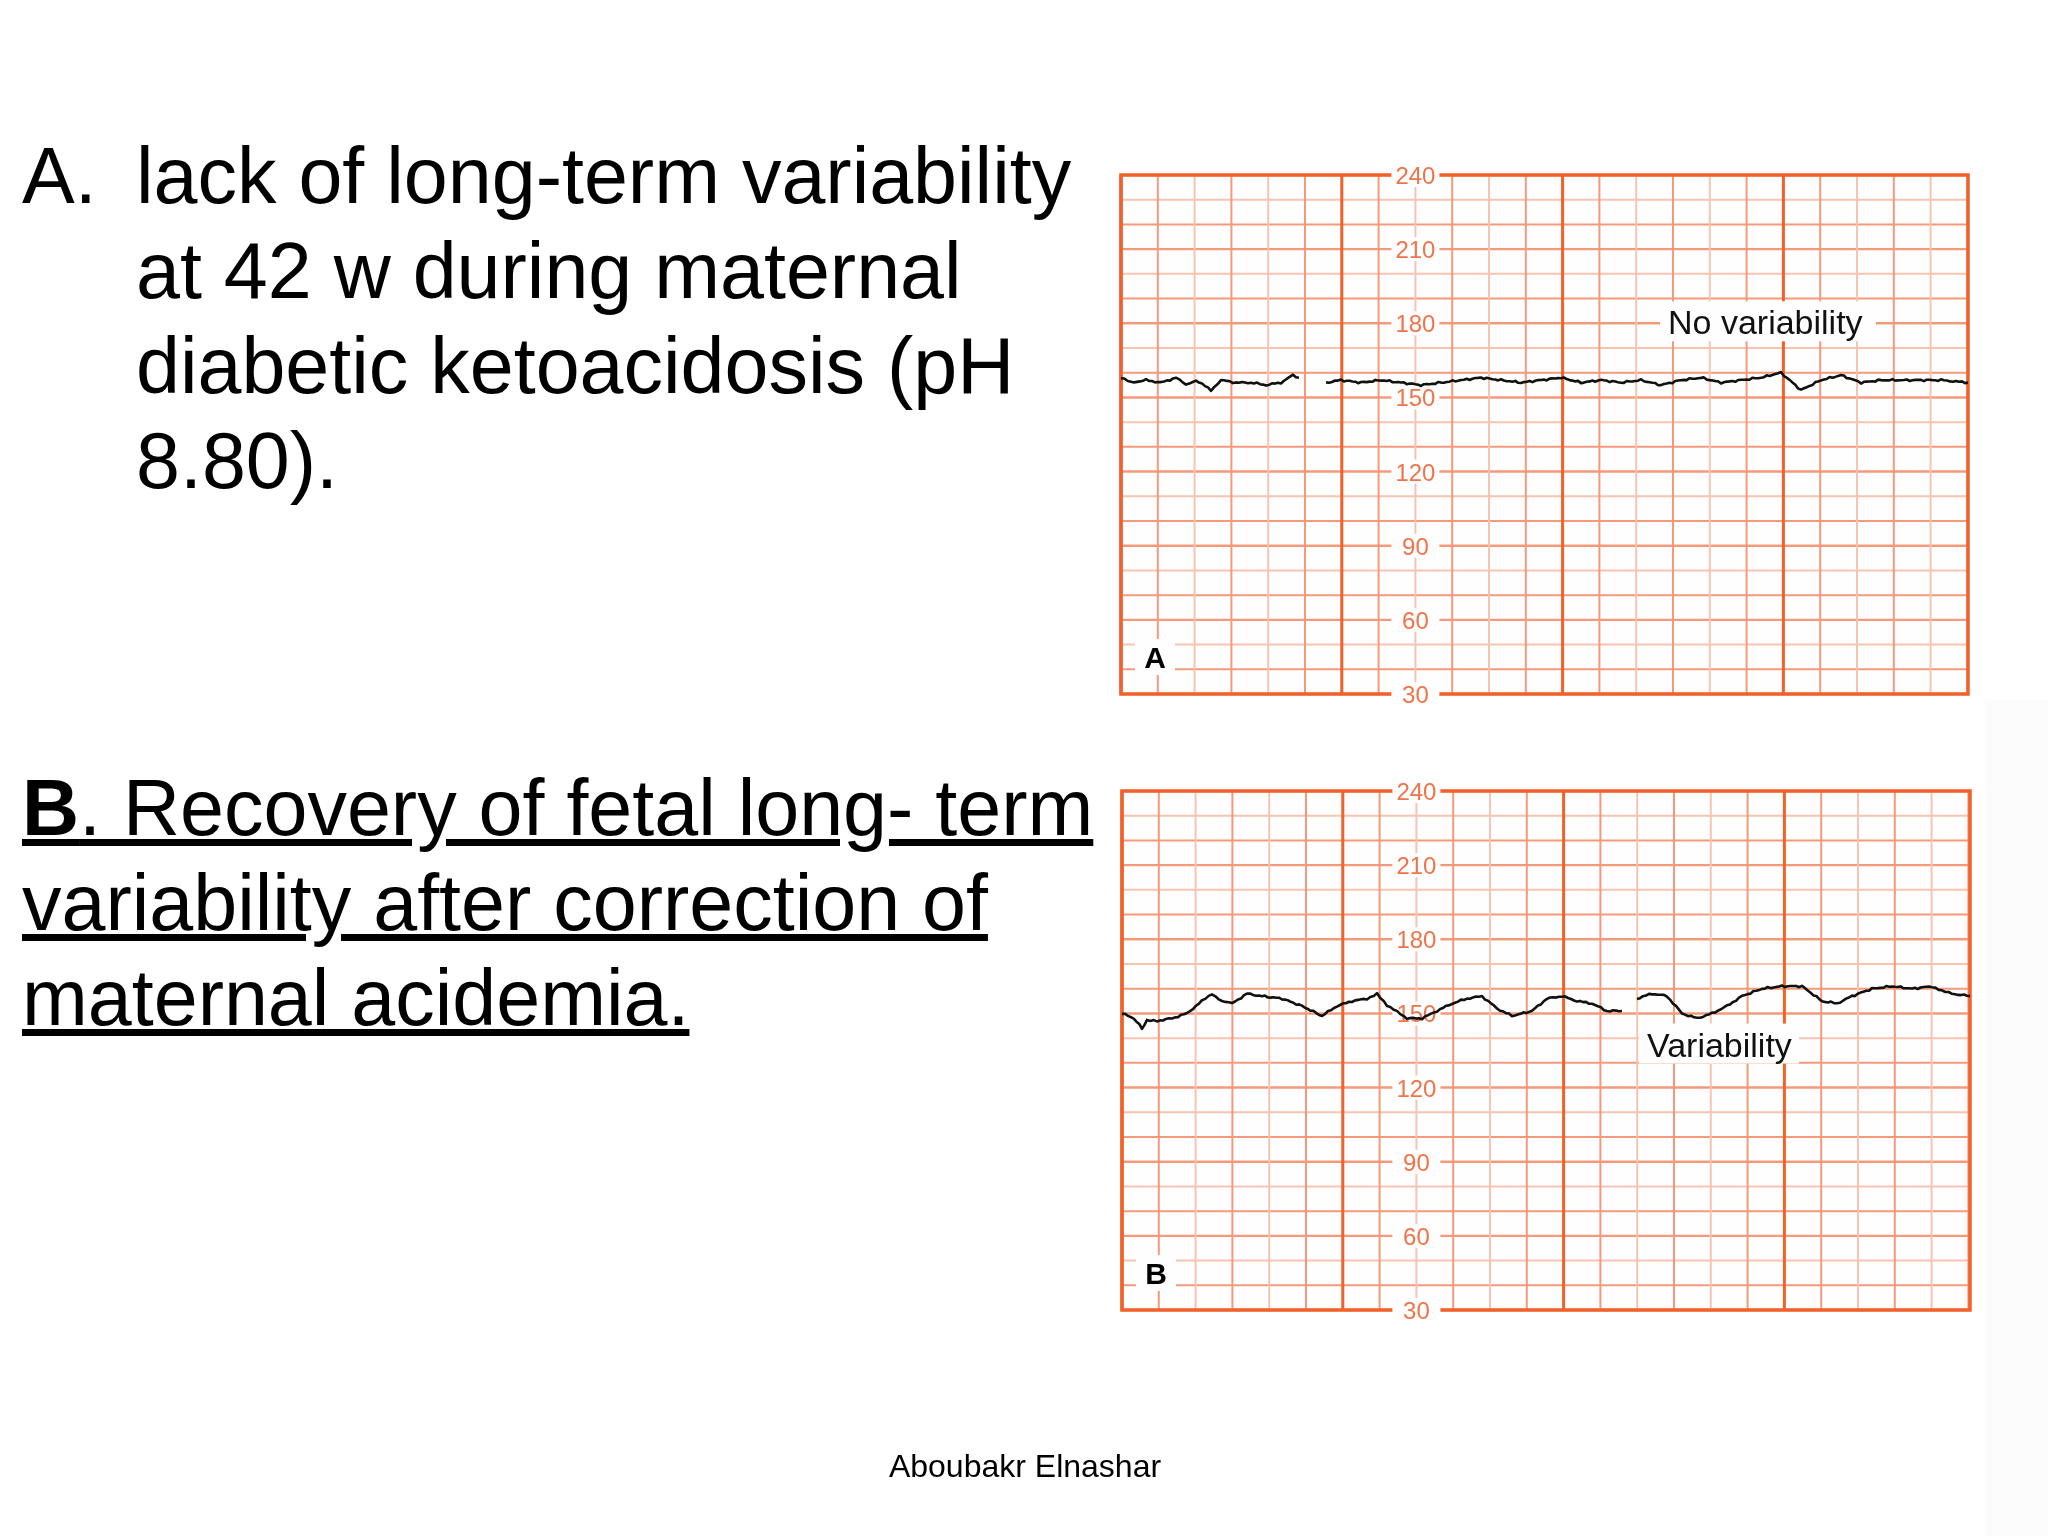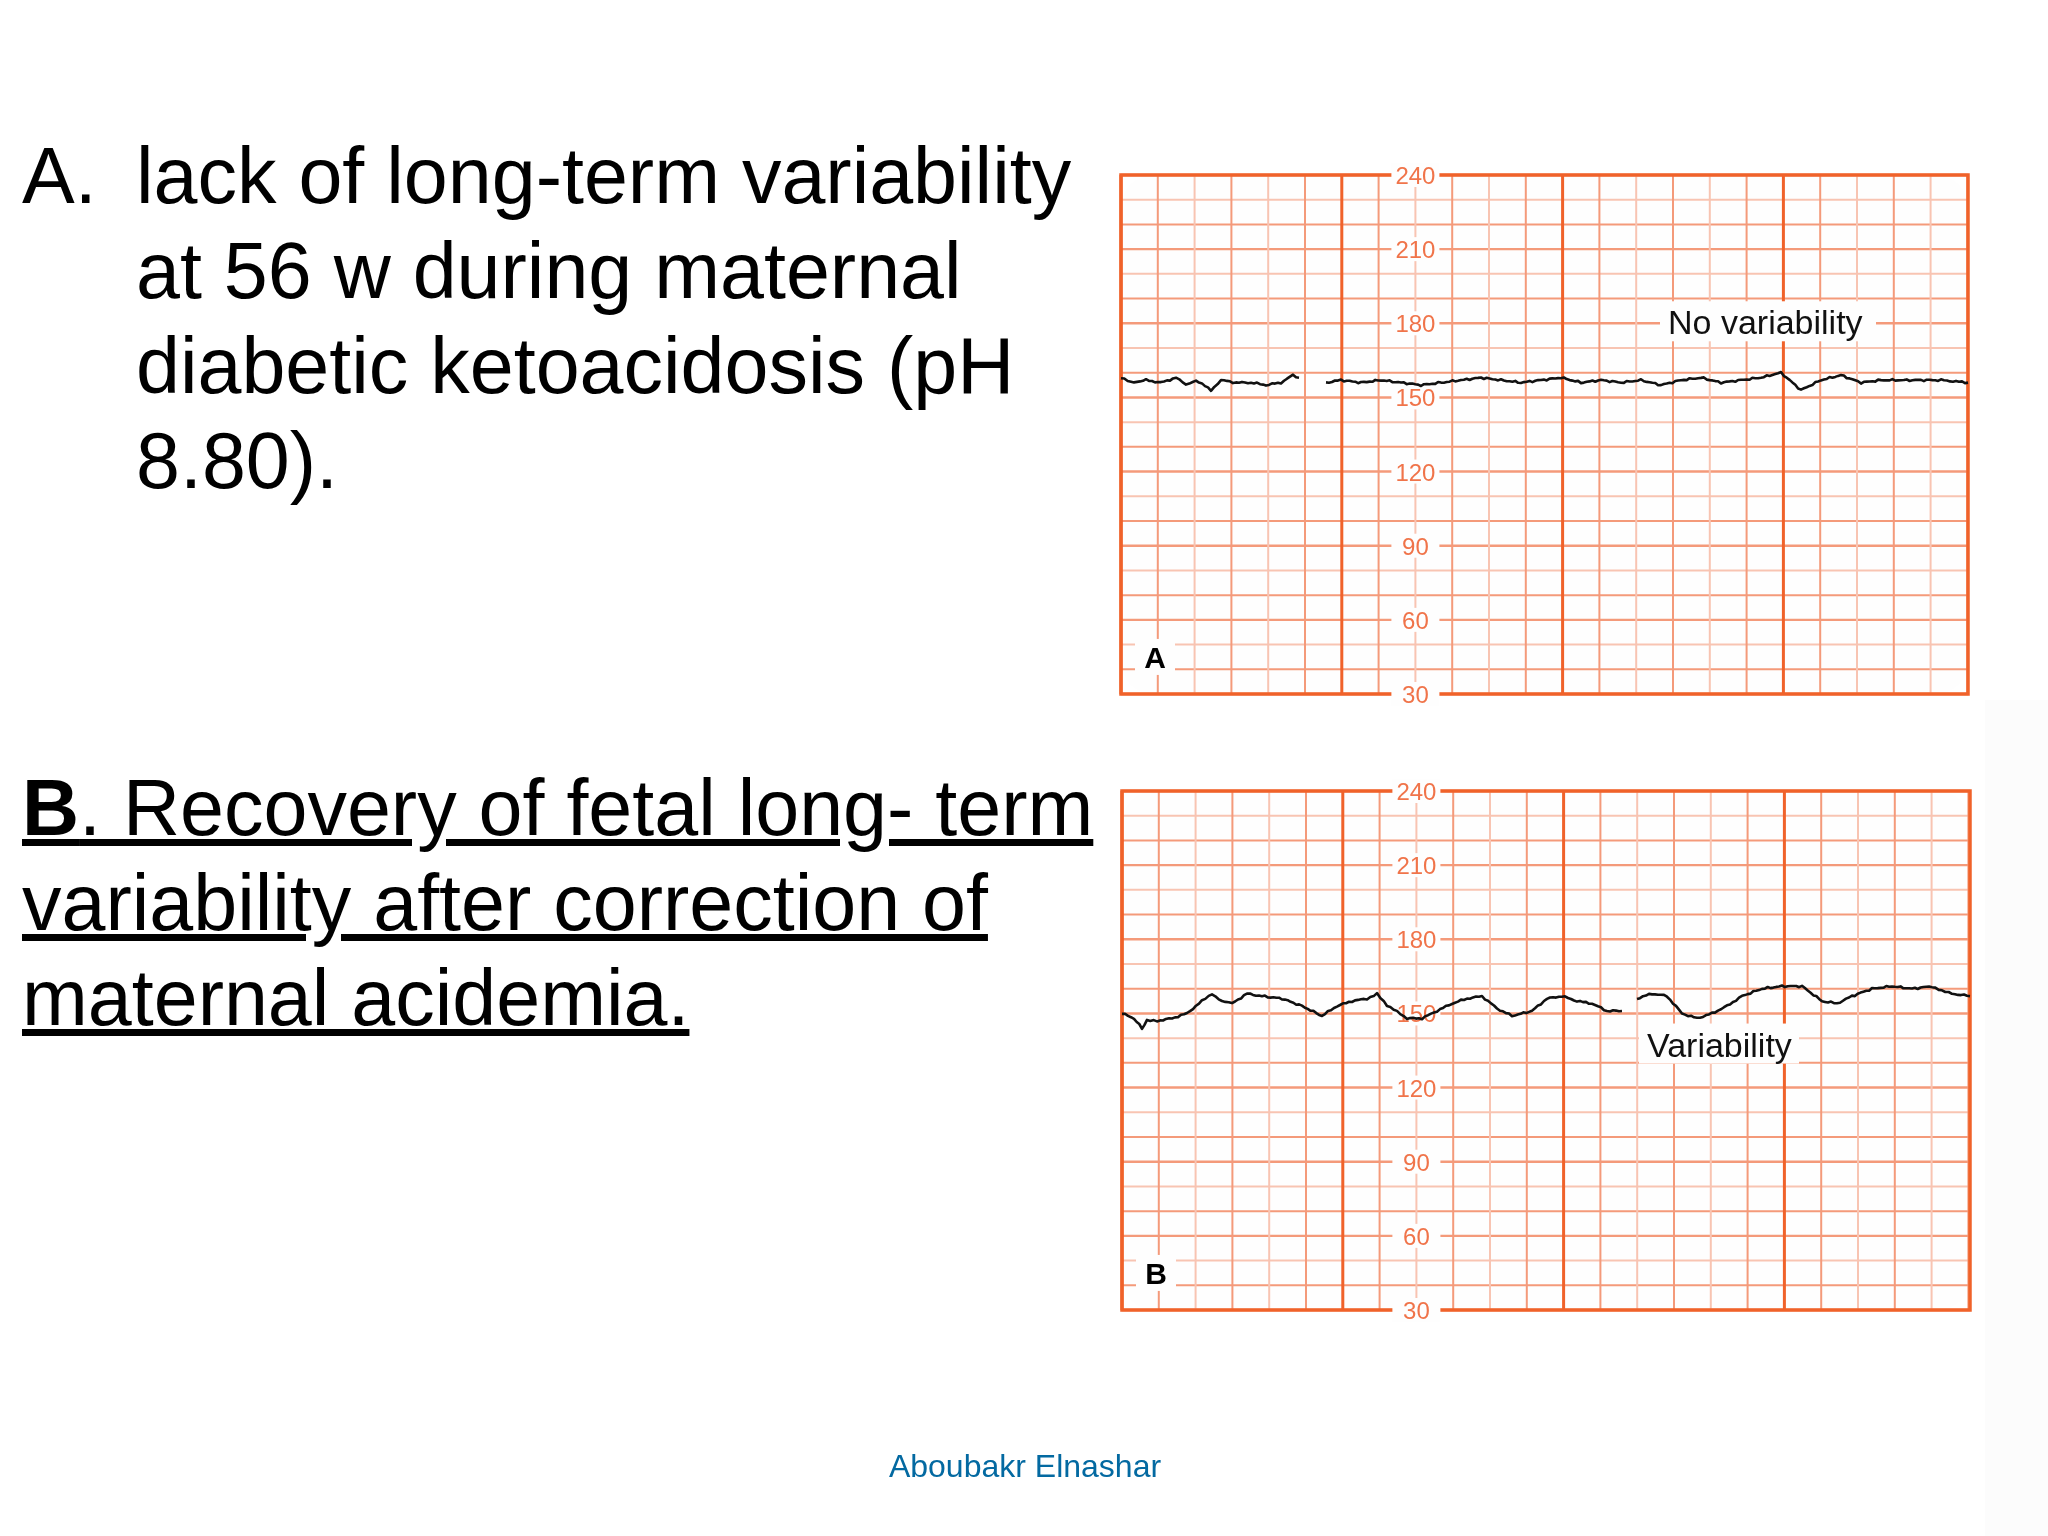--- a/index.html
+++ b/index.html
@@ -7,40 +7,40 @@
     width: 2048px; height: 1536px; background: #ffffff; position: relative; overflow: hidden;
     font-family: "Liberation Sans", sans-serif; color: #000;
   }
   .right-band { position: absolute; left: 1985px; top: 700px; width: 63px; height: 836px; background: #fcfcfc; }
   .caption { position: absolute; font-size: 79px; line-height: 95px; color: #000; }
   .caption-a { left: 22px; top: 128px; width: 1090px; }
   .caption-a .marker { position: absolute; left: 0; top: 0; }
   .caption-a .body { margin-left: 114px; }
   .caption-b { left: 22px; top: 760px; width: 1100px; text-decoration: underline; }
   .caption-b .marker { font-weight: bold; }
-  .footer { position: absolute; left: 0; width: 2048px; top: 1448px; text-align: center; font-size: 32px; color: #0369a1; }
+  .footer { position: absolute; left: 0; width: 2048px; top: 1448px; text-align: center; font-size: 32px; color: #000000; }
   .footer span { position: relative; left: 1px; }
   .ctg { position: absolute; background: #fefefe; border-radius: 32px; }
   .ctg svg { display: block; overflow: visible; }
   .ctg-a { left: 1121px; top: 175px; width: 847px; height: 519px; }
   .ctg-b { left: 1122px; top: 791px; width: 848px; height: 519px; }
   .tick-label { font-family: "Liberation Sans", sans-serif; font-size: 24px; fill: #f0744a; }
   .panel-label { font-family: "Liberation Sans", sans-serif; font-size: 30px; font-weight: bold; fill: #000; }
   .annot { font-family: "Liberation Sans", sans-serif; font-size: 34px; fill: #111; }
 </style>
 </head>
 <body>
 
 <div class="right-band"></div>
 
 <div class="caption caption-a">
   <span class="marker">A.</span>
   <div class="body">
     <div>lack of long-term variability</div>
-    <div>at 56 w during maternal</div>
+    <div>at 42 w during maternal</div>
     <div>diabetic ketoacidosis (pH</div>
     <div>8.80).</div>
   </div>
 </div>
 
 <div class="caption caption-b">
   <div><span class="marker">B</span><span>. Recovery of fetal long- term</span></div>
   <div>variability after correction of</div>
   <div>maternal acidemia.</div>
 </div>

